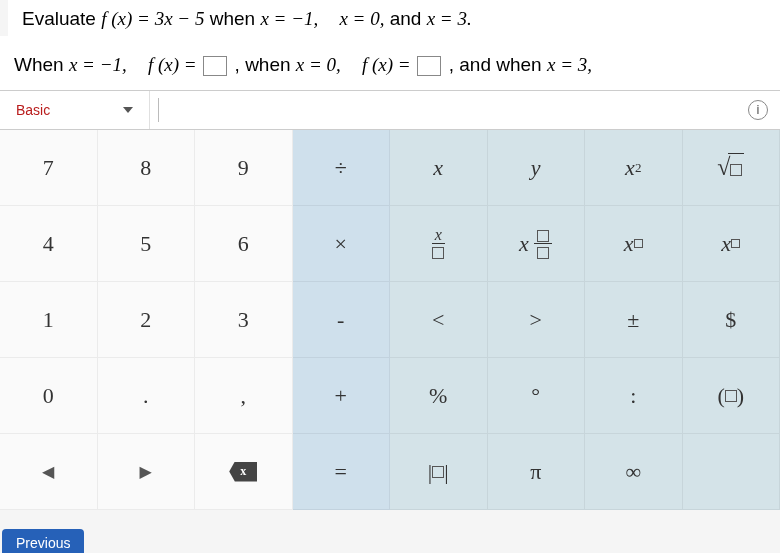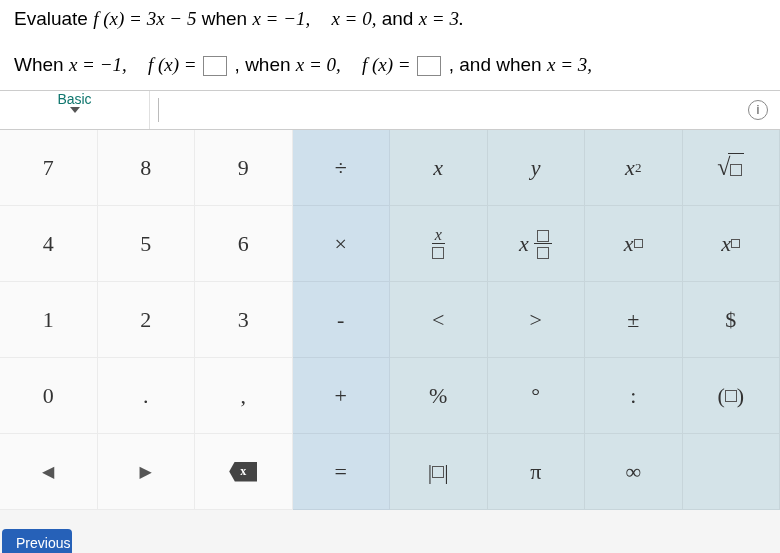--- a/index.html
+++ b/index.html
@@ -9,20 +9,21 @@
       width: 780px;
       height: 553px;
       overflow: hidden;
       position: relative;
     }
     .problem {
       padding: 8px 14px 6px 14px;
       font-size: 19px;
       background: #fff;
       font-family: Arial, sans-serif;
+      margin-left: 8px;
     }
     .math-var { font-style: italic; font-family: 'Times New Roman', serif; }
     .answer-line {
       padding: 18px 8px 14px 14px;
       font-size: 19px;
       background: #fff;
       font-family: Arial, sans-serif;
     }
     .answer-box {
       display: inline-block;
@@ -40,26 +41,26 @@
       border-top: 1px solid #ccc;
       border-bottom: 1px solid #ccc;
       height: 40px;
       font-family: Arial, sans-serif;
     }
     .dropdown {
       width: 150px;
       height: 100%;
       display: flex;
       align-items: center;
+      justify-content: space-between;
       padding: 0 16px;
       font-size: 14px;
-      color: #0f766e;
+      color: #b91c1c;
       border-right: 1px solid #e0e0e0;
       cursor: pointer;
-      flex-direction: column;
     }
     .caret-down {
       width: 0; height: 0;
       border-left: 5px solid transparent;
       border-right: 5px solid transparent;
       border-top: 6px solid #555;
     }
     .divider-v {
       width: 1px;
       height: 24px;
@@ -161,21 +162,21 @@
       font-weight: bold;
       clip-path: polygon(20% 0, 100% 0, 100% 100%, 20% 100%, 0 50%);
     }
     .arrow { font-size: 16px; color: #555; }
     .prev-btn {
       position: absolute;
       bottom: 0;
       left: 2px;
       background: #2661b8;
       color: #fff;
-      padding: 6px 2px 2px 14px;
+      padding: 6px 14px 2px 14px;
       font-family: Arial, sans-serif;
       font-size: 14px;
       border-radius: 4px 4px 0 0;
     }
     .sqrt-sym { display: inline-flex; align-items: center; font-size: 24px; }
     .sqrt-box { border-top: 1px solid #333; padding: 1px 2px; margin-left: -2px; }
   </style>
 </head>
 <body>
 

